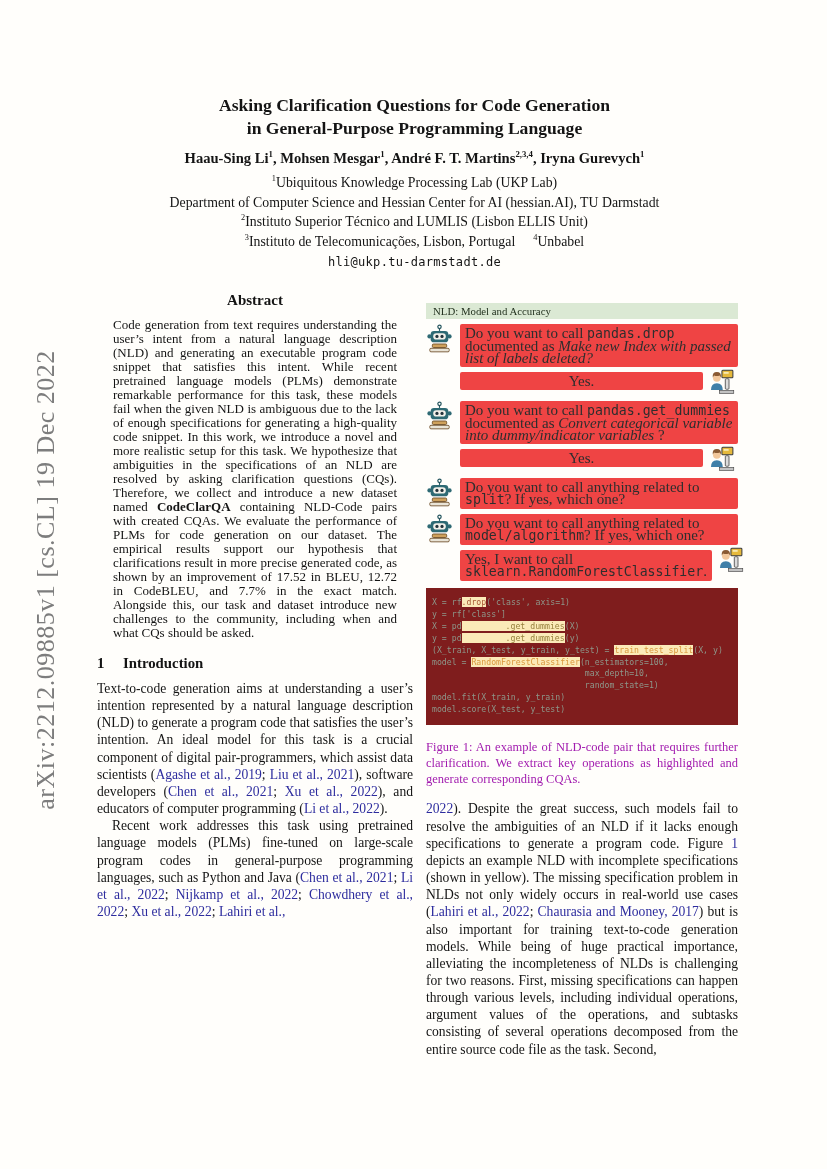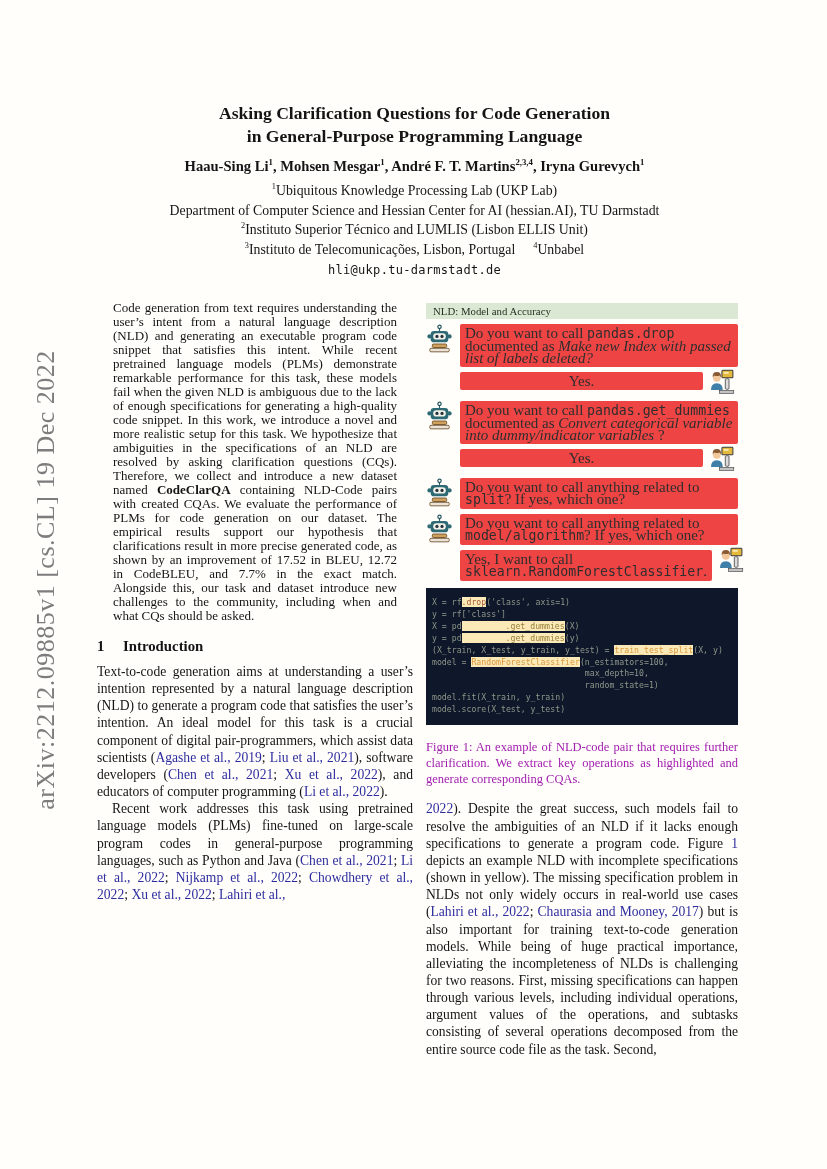--- a/index.html
+++ b/index.html
@@ -9,21 +9,21 @@
     font-family:"Liberation Serif","DejaVu Serif",serif; color:#141414;
   }
   
   .arxiv-banner {
     position:absolute; left:46px; top:580px;
     transform:translate(-50%,-50%) rotate(-90deg);
     white-space:nowrap; font-size:26px; color:#7d7d7d; letter-spacing:0.5px;
   }
   
   .titleblock { position:absolute; left:80px; right:78px; top:94px; text-align:center; }
-  .paper-title { margin:8px; font-size:17.6px; line-height:23px; font-weight:bold; }
+  .paper-title { margin:0; font-size:17.6px; line-height:23px; font-weight:bold; }
   .authors-line { margin-top:10px; font-size:14.6px; font-weight:bold; }
   .affil-line { font-size:13.8px; line-height:19.5px; }
   .affil-first { margin-top:6px; }
   .email-line { margin-top:4px; font-family:"DejaVu Sans Mono",monospace; font-size:12px; letter-spacing:0.3px; }
   
   .col { position:absolute; top:292px; }
   .col-left  { left:97px;  width:316px; }
   .col-right { left:426px; width:312px; top:303px; }
   .abs-heading { margin:0; font-size:15px; font-weight:bold; text-align:center; }
   .abs-text { margin:9px 16px 0 16px; font-size:13px; line-height:14px; text-align:justify; }
@@ -37,21 +37,21 @@
   .msg { display:flex; align-items:flex-start; margin-top:5px; }
   .msg-icon { flex:0 0 34px; display:flex; justify-content:flex-start; }
   .msg-icon svg { display:block; }
   .bubble {
     flex:1 1 auto; background:#ef4444; border-radius:2px;
     padding:3px 5px; font-size:15px; line-height:12px; color:#2e2e2e;
   }
   .msg-user .bubble { margin-left:34px; margin-right:5px; }
   .msg-user .msg-icon { flex:0 0 30px; margin-top:-3px; }
   .bubble-center { text-align:center; }
-  .codeblock { margin-top:7px; background:#0f172a; padding:9px 6px; }
+  .codeblock { margin-top:7px; background:#7f1d1d; padding:9px 6px; }
   .code-line { font-family:"DejaVu Sans Mono",monospace; font-size:8.2px; line-height:11.9px; white-space:pre; color:#8e978a; }
   .fig-caption { margin-top:15px; font-size:12.5px; line-height:15.8px; text-align:justify; color:#a21caf; }
   .rc-par { margin-top:13px; }
   
   .seg-cite { color:#2d2c9e; }
   .seg-b { font-weight:bold; }
   .seg-m { font-family:"DejaVu Sans Mono",monospace; font-size:0.88em; }
   .seg-i { font-style:italic; }
   .seg-sup { vertical-align:super; font-size:0.6em; line-height:0; }
   .seg-gap { display:inline-block; width:18px; }
@@ -73,20 +73,21 @@
     </h1>
     <div class="authors-line"><span>Haau-Sing Li</span><span class="seg-sup">1</span><span>, Mohsen Mesgar</span><span class="seg-sup">1</span><span>, André F. T. Martins</span><span class="seg-sup">2,3,4</span><span>, Iryna Gurevych</span><span class="seg-sup">1</span></div>
     <div class="affil-line affil-first"><span class="seg-sup">1</span><span>Ubiquitous Knowledge Processing Lab (UKP Lab)</span></div>
     <div class="affil-line"><span>Department of Computer Science and Hessian Center for AI (hessian.AI), TU Darmstadt</span></div>
     <div class="affil-line"><span class="seg-sup">2</span><span>Instituto Superior Técnico and LUMLIS (Lisbon ELLIS Unit)</span></div>
     <div class="affil-line"><span class="seg-sup">3</span><span>Instituto de Telecomunicações, Lisbon, Portugal</span><span class="seg-gap"></span><span class="seg-sup">4</span><span>Unbabel</span></div>
     <div class="email-line">hli@ukp.tu-darmstadt.de</div>
   </header>
 
   <section class="col col-left">
+    <h2 class="abs-heading">Abstract</h2>
     <p class="abs-text"><span>Code generation from text requires understanding the user’s intent from a natural language description (NLD) and generating an executable program code snippet that satisfies this intent. While recent pretrained language models (PLMs) demonstrate remarkable performance for this task, these models fail when the given NLD is ambiguous due to the lack of enough specifications for generating a high-quality code snippet. In this work, we introduce a novel and more realistic setup for this task. We hypothesize that ambiguities in the specifications of an NLD are resolved by asking clarification questions (CQs). Therefore, we collect and introduce a new dataset named </span><span class="seg-b">CodeClarQA</span><span> containing NLD-Code pairs with created CQAs. We evaluate the performance of PLMs for code generation on our dataset. The empirical results support our hypothesis that clarifications result in more precise generated code, as shown by an improvement of 17.52 in BLEU, 12.72 in CodeBLEU, and 7.7% in the exact match. Alongside this, our task and dataset introduce new challenges to the community, including when and what CQs should be asked.</span></p>
     <h3 class="sec-heading">
       <span class="sec-num">1</span><span>Introduction</span>
     </h3>
     <p class="body-par"><span>Text-to-code generation aims at understanding a user’s intention represented by a natural language description (NLD) to generate a program code that satisfies the user’s intention. An ideal model for this task is a crucial component of digital pair-programmers, which assist data scientists (</span><span class="seg-cite">Agashe et al., 2019</span><span>; </span><span class="seg-cite">Liu et al., 2021</span><span>), software developers (</span><span class="seg-cite">Chen et al., 2021</span><span>; </span><span class="seg-cite">Xu et al., 2022</span><span>), and educators of computer programming (</span><span class="seg-cite">Li et al., 2022</span><span>).</span></p>
     <p class="body-par indent"><span>Recent work addresses this task using pretrained language models (PLMs) fine-tuned on large-scale program codes in general-purpose programming languages, such as Python and Java (</span><span class="seg-cite">Chen et al., 2021</span><span>; </span><span class="seg-cite">Li et al., 2022</span><span>; </span><span class="seg-cite">Nijkamp et al., 2022</span><span>; </span><span class="seg-cite">Chowdhery et al., 2022</span><span>; </span><span class="seg-cite">Xu et al., 2022</span><span>; </span><span class="seg-cite">Lahiri et al.,</span></p>
   </section>
 
   <section class="col col-right">
     <figure class="figure1">

